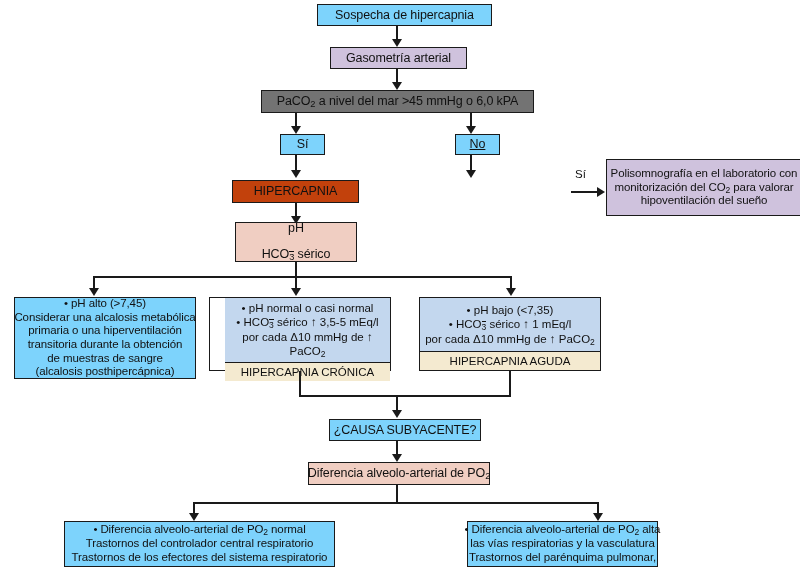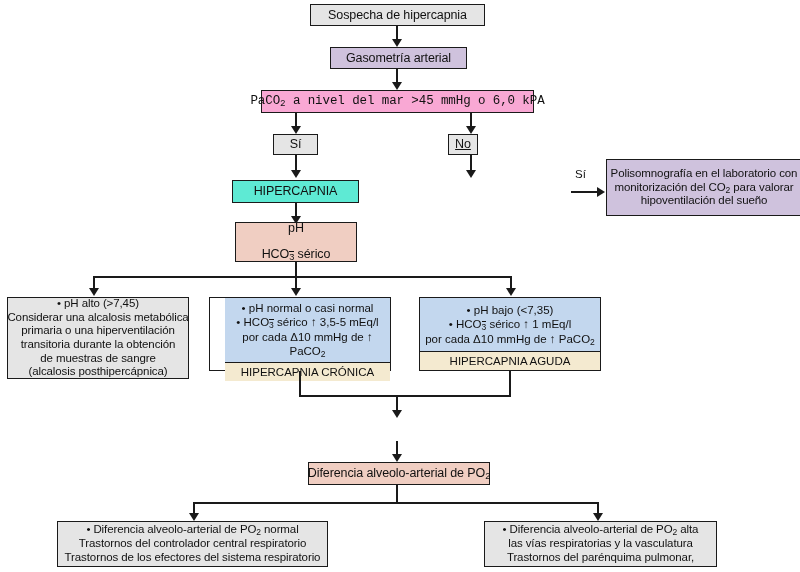--- a/index.html
+++ b/index.html
@@ -24,25 +24,25 @@
     border: 1.6px solid #1a1a1a;
     display: flex;
     flex-direction: column;
     align-items: center;
     justify-content: center;
     text-align: center;
     line-height: 1.18;
     letter-spacing: -0.1px;
     padding: 2px 4px;
   }
-  .blue   { background: #e5e5e5; }
+  .blue   { background: #7dd3fc; margin-left: 7px; }
   .purple { background: #cfc2dd; }
-  .pink   { background: #f9a8d4; font-family: Liberation Mono, monospace; }
+  .pink   { background: #737373; }
   .pink2  { background: #f0cec2; gap: 12px; }
-  .cream  { background: #5eead4; }
+  .cream  { background: #c2410c; }
   .f115 { font-size: 11.5px; }
   .f125 { font-size: 12.5px; }
 
   .node .line { display: block; white-space: nowrap; }
 
   
   .split {
     position: absolute;
     border: 1.6px solid #1a1a1a;
     display: flex;
@@ -131,21 +131,21 @@
   <div class="arrow" style="left:291px; top:126px;"></div>
   <div class="vline" style="left:470px; top:113px; height:15px;"></div>
   <div class="arrow" style="left:466px; top:126px;"></div>
 
   <div class="node blue f125" style="left:273px; top:134px; width:45px; height:21px;">
     <span class="line">Sí</span>
   </div>
   <div class="vline" style="left:295px; top:155px; height:17px;"></div>
   <div class="arrow" style="left:291px; top:170px;"></div>
 
-  <div class="node blue f125" style="left:448px; top:134px; width:30px; height:21px;text-decoration:underline;">
+  <div class="node blue f125" style="left:448px; top:134px; width:45px; height:21px;text-decoration:underline;">
     <span class="line">No</span>
   </div>
   <div class="vline" style="left:470px; top:155px; height:17px;"></div>
   <div class="arrow" style="left:466px; top:170px;"></div>
 
   <div class="node cream f125" style="left:232px; top:180px; width:127px; height:23px;">
     <span class="line">HIPERCAPNIA</span>
   </div>
   <div class="vline" style="left:295px; top:203px; height:15px;"></div>
   <div class="arrow" style="left:291px; top:216px;"></div>
@@ -201,39 +201,42 @@
     </div>
     <div class="foot">HIPERCAPNIA AGUDA</div>
   </div>
 
   <div class="vline" style="left:299px; top:371px; height:25px;"></div>
   <div class="vline" style="left:509px; top:371px; height:25px;"></div>
   <div class="hline" style="left:299px; top:395px; width:212px;"></div>
   <div class="vline" style="left:396px; top:395px; height:17px;"></div>
   <div class="arrow" style="left:392px; top:410px;"></div>
 
+  <div class="node blue f125" style="left:322px; top:419px; width:152px; height:22px;">
+    <span class="line">¿CAUSA SUBYACENTE?</span>
+  </div>
   <div class="vline" style="left:396px; top:441px; height:15px;"></div>
   <div class="arrow" style="left:392px; top:454px;"></div>
 
   <div class="node pink2 f125" style="left:308px; top:462px; width:182px; height:23px;">
     <span class="line">Diferencia alveolo-arterial de PO<sub>2</sub></span>
   </div>
 
   <div class="vline" style="left:396px; top:485px; height:18px;"></div>
   <div class="hline" style="left:193px; top:502px; width:406px;"></div>
   <div class="vline" style="left:193px; top:502px; height:13px;"></div>
   <div class="arrow" style="left:189px; top:513px;"></div>
   <div class="vline" style="left:597px; top:502px; height:13px;"></div>
   <div class="arrow" style="left:593px; top:513px;"></div>
 
   <div class="node blue f115" style="left:57px; top:521px; width:271px; height:46px;">
     <span class="line">• Diferencia alveolo-arterial de PO<sub>2</sub> normal</span>
     <span class="line">Trastornos del controlador central respiratorio</span>
     <span class="line">Trastornos de los efectores del sistema respiratorio</span>
   </div>
 
-  <div class="node blue f115" style="left:484px; top:521px; width:233px; height:46px;">
+  <div class="node blue f115" style="left:460px; top:521px; width:191px; height:46px;">
     <span class="line">• Diferencia alveolo-arterial de PO<sub>2</sub> alta</span>
     <span class="line">las vías respiratorias y la vasculatura</span>
     <span class="line">Trastornos del parénquima pulmonar,</span>
   </div>
 
 </div>
 
 </body></html>

